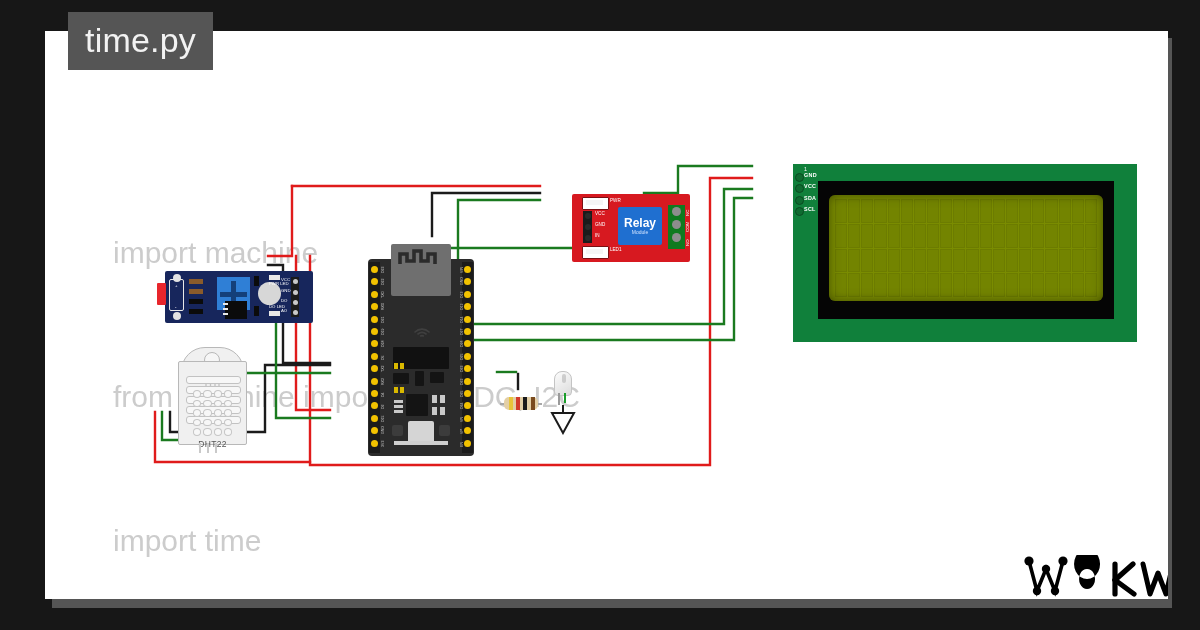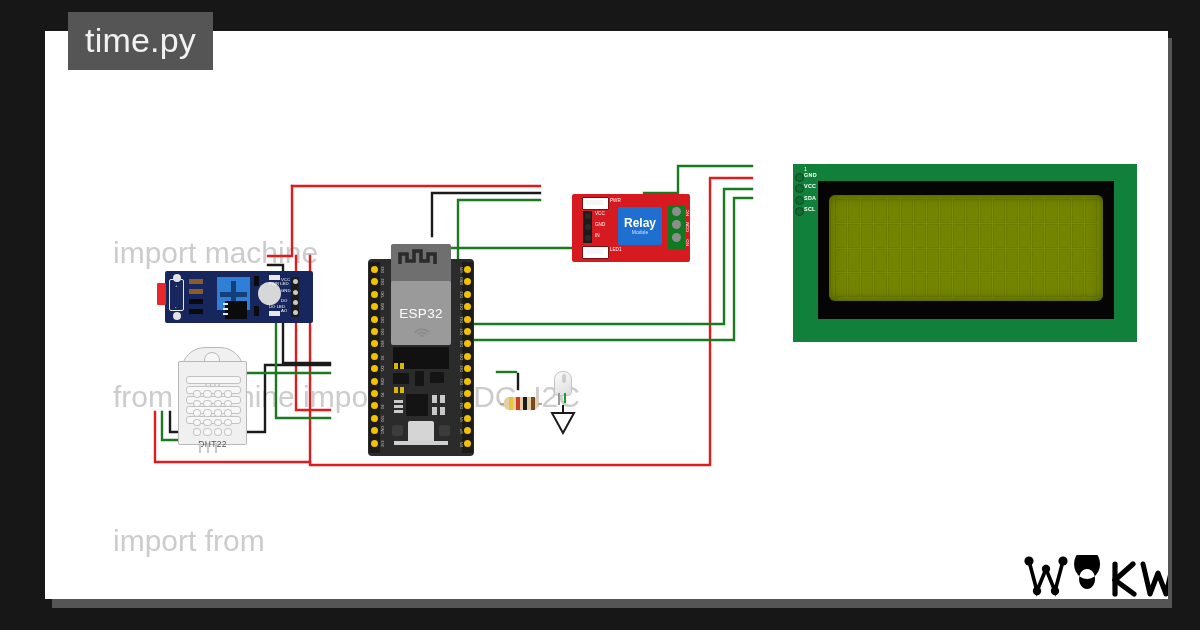--- a/index.html
+++ b/index.html
@@ -168,21 +168,21 @@
 <body>
 
 <div id="stage">
 
   <div class="canvas-shadow"></div>
   <div class="canvas">
 
     <div class="code">
       <span class="ln">import machine</span>
       <span class="ln">from machine import Pin, ADC, I2C</span>
-      <span class="ln">import from</span>
+      <span class="ln">import time</span>
       
       
       
       
       
       
       
       
     </div>
 
@@ -226,23 +226,20 @@
 
           <path d="M518,374 L518,389" stroke="#1b1b1b"></path>
         </g>
       </svg>
 
       <div class="part esp32">
         <div class="shield"></div>
         <svg class="ant" viewBox="0 0 46 17">
           <path d="M2,16 L2,6 L9,6 L9,13 L16,13 L16,3 L23,3 L23,13 L30,13 L30,6 L37,6 L37,16" fill="none" stroke="#2b2b2b" stroke-width="3.6"></path>
         </svg>
-        <div class="can">
-          <span>ESP32</span>
-        </div>
         <svg class="wifi" viewBox="0 0 20 20">
           <g fill="none" stroke="#6a6a6a" stroke-width="1.6" stroke-linecap="round">
             <path d="M3,13 A10,10 0 0 1 17,13"></path>
             <path d="M6,15 A6.5,6.5 0 0 1 14,15"></path>
             <path d="M8.6,17 A3,3 0 0 1 11.4,17"></path>
           </g>
         </svg>
         <div class="chipstrip"></div>
         <div class="ic" style="left:25px;top:114px;width:16px;height:11px;"></div>
         <div class="ic" style="left:47px;top:112px;width:9px;height:15px;"></div>

